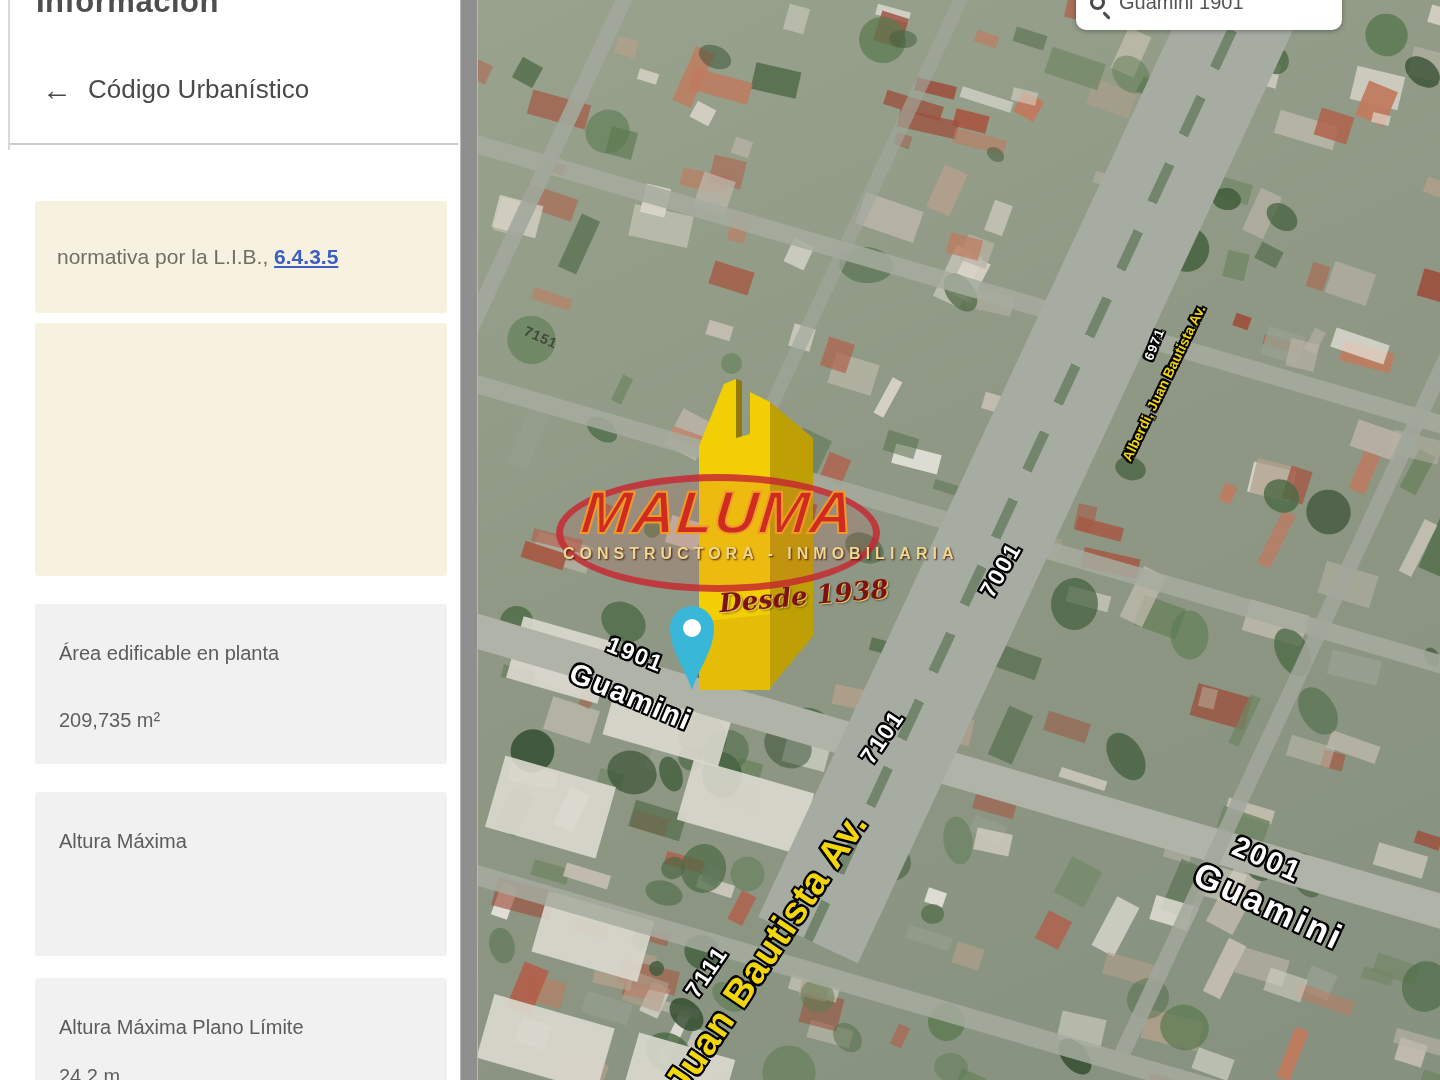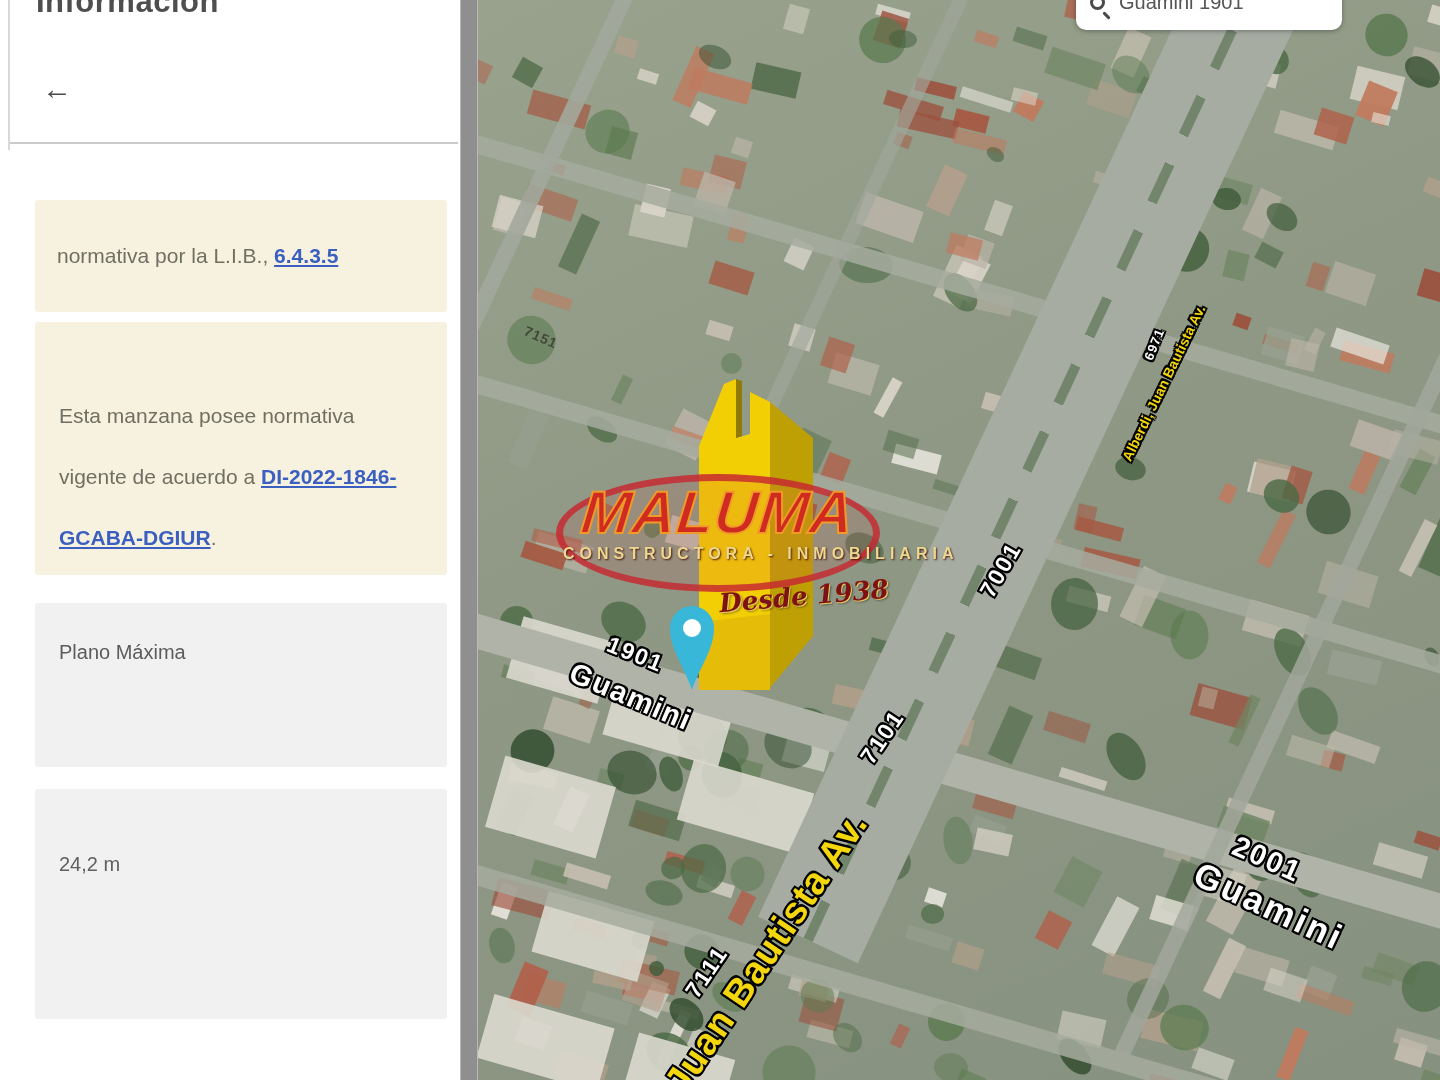--- a/index.html
+++ b/index.html
@@ -99,39 +99,44 @@
 </head>
 <body>
 
 <div class="stage">
 
   <aside class="panel">
     <div class="panel-edge"></div>
     <h1 class="panel-title">Información</h1>
     <div class="back-row">
       <span class="back-arrow">←</span>
+      <span class="back-label">Código Urbanístico</span>
     </div>
     <hr class="divider">
 
     <div class="cards">
 
       <div class="card beige card-note1">
         <p class="note-text"><span>normativa por la L.I.B., </span><a class="inline-link">6.4.3.5</a></p>
       </div>
 
       <div class="card beige card-note2">
-        <span class="note-text"><span>Esta manzana posee normativa vigente de acuerdo a </span><a class="inline-link">DI-2022-1846-GCABA-DGIUR</a><span>.</span></span>
-      </div>
-
+      </div>
+
+      <div class="card gray stat stat1">
+        <p class="stat-label">Área edificable en planta</p>
+        <p class="stat-value">209,735 m²</p>
+      </div>
 
       <div class="card gray stat stat2">
-        <p class="stat-label">Plano Máxima</p>
+        <p class="stat-label">Altura Máxima</p>
       </div>
 
       <div class="card gray stat stat3">
+        <p class="stat-label">Altura Máxima Plano Límite</p>
         <p class="stat-value">24,2 m</p>
       </div>
 
     </div>
   </aside>
 
   <div class="scrollbar">
     <div class="scroll-thumb"></div>
   </div>
 

